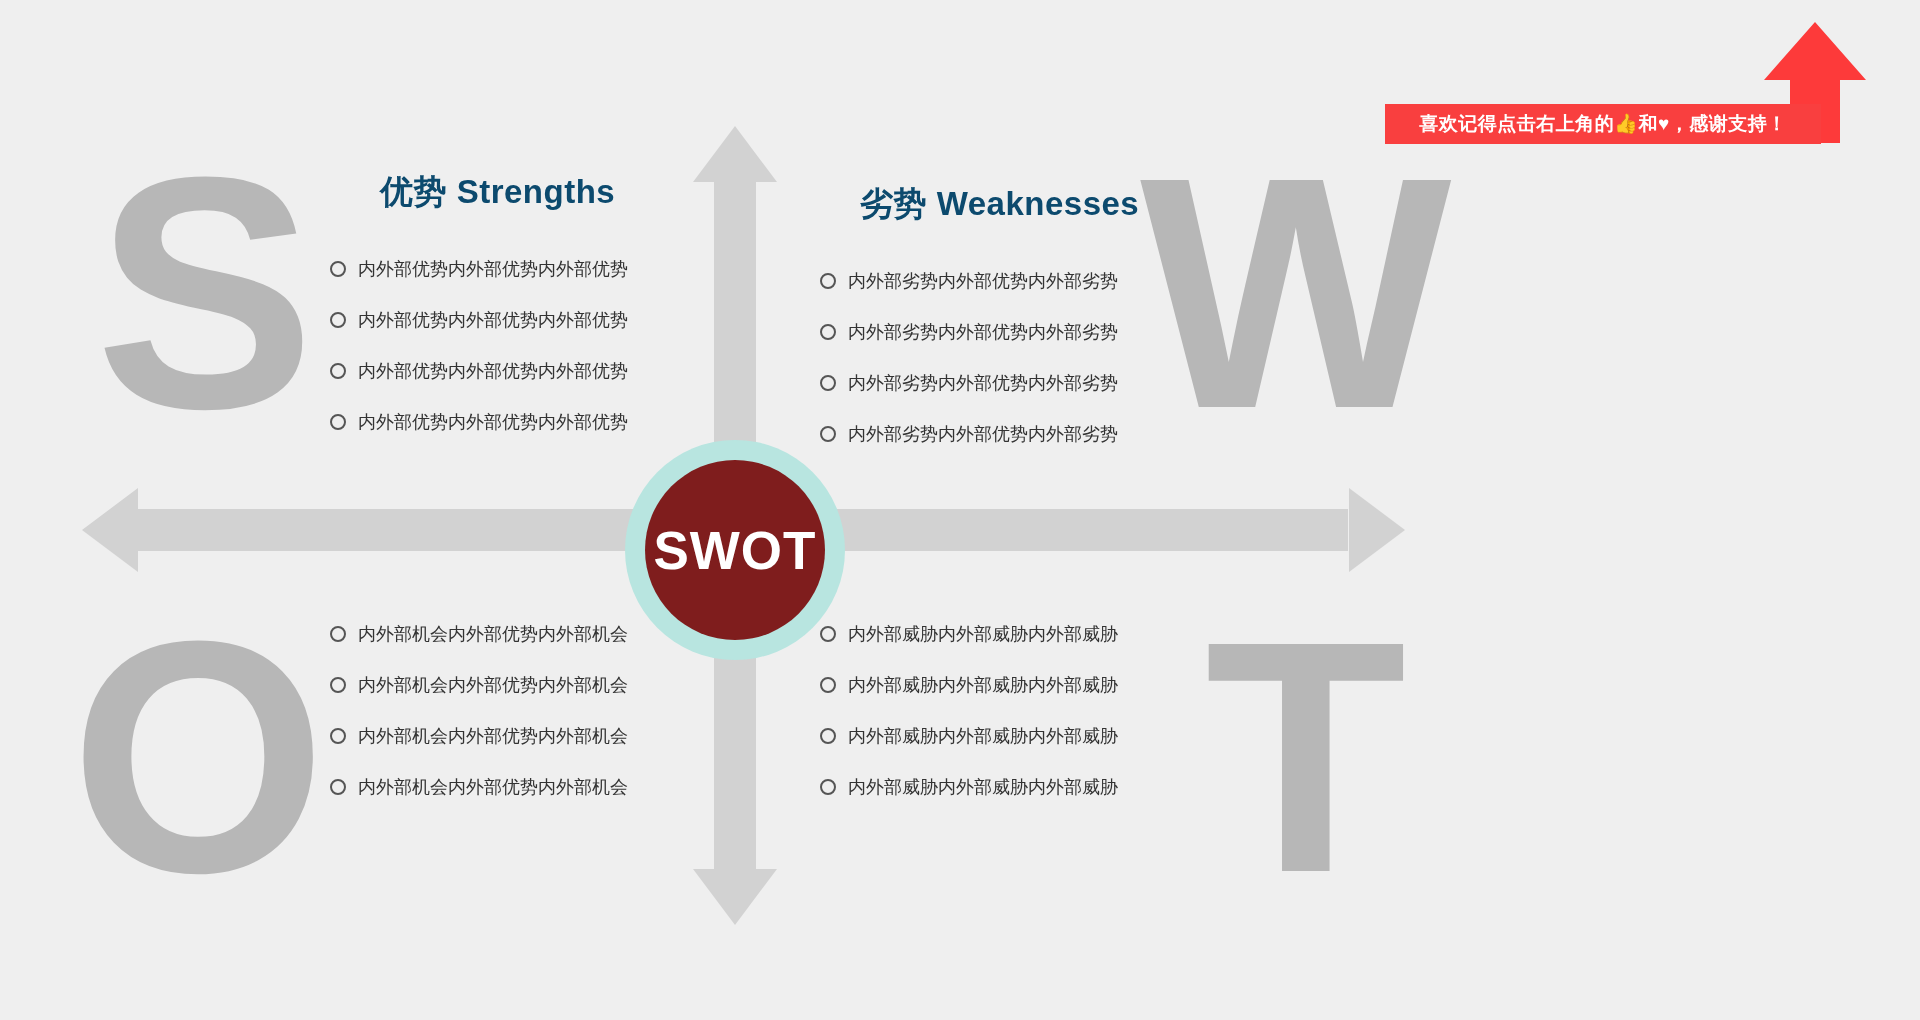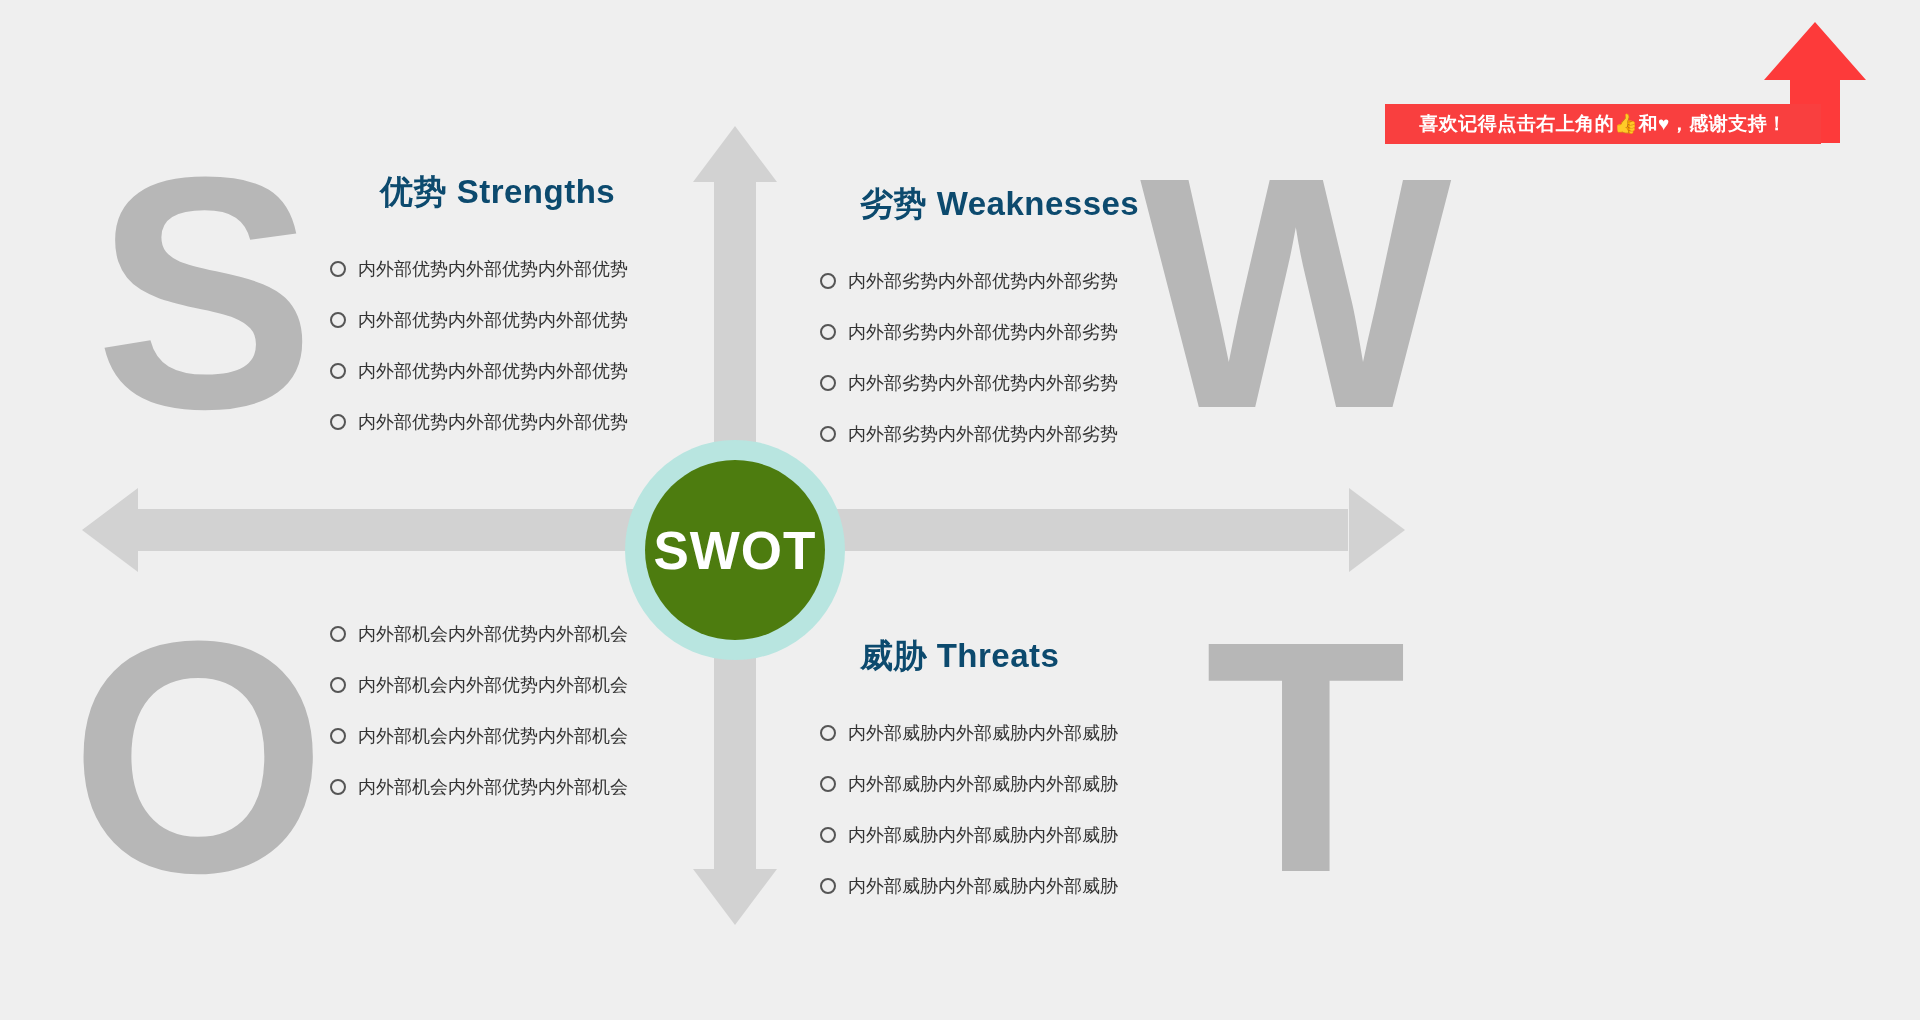--- a/index.html
+++ b/index.html
@@ -56,21 +56,21 @@
     border-radius: 50%;
     background: #b8e5e0;
   }
   .center-circle {
     position: absolute;
     left: 645px;
     top: 460px;
     width: 180px;
     height: 180px;
     border-radius: 50%;
-    background: #4d7c0f;
+    background: #7f1d1d;
     display: flex;
     align-items: center;
     justify-content: center;
   }
   .center-circle .label {
     color: #ffffff;
     font-size: 53px;
     font-weight: bold;
     letter-spacing: 1px;
     font-family: "Liberation Sans", "DejaVu Sans", sans-serif;
@@ -248,21 +248,20 @@
         <span class="item-text">内外部机会内外部优势内外部机会</span>
       </li>
       <li class="q-item">
         <span class="bullet"></span>
         <span class="item-text">内外部机会内外部优势内外部机会</span>
       </li>
     </ul>
   </div>
 
   <div class="quadrant q-threats">
-    <h2 class="q-title">威胁 Threats</h2>
     <ul class="q-list">
       <li class="q-item">
         <span class="bullet"></span>
         <span class="item-text">内外部威胁内外部威胁内外部威胁</span>
       </li>
       <li class="q-item">
         <span class="bullet"></span>
         <span class="item-text">内外部威胁内外部威胁内外部威胁</span>
       </li>
       <li class="q-item">

